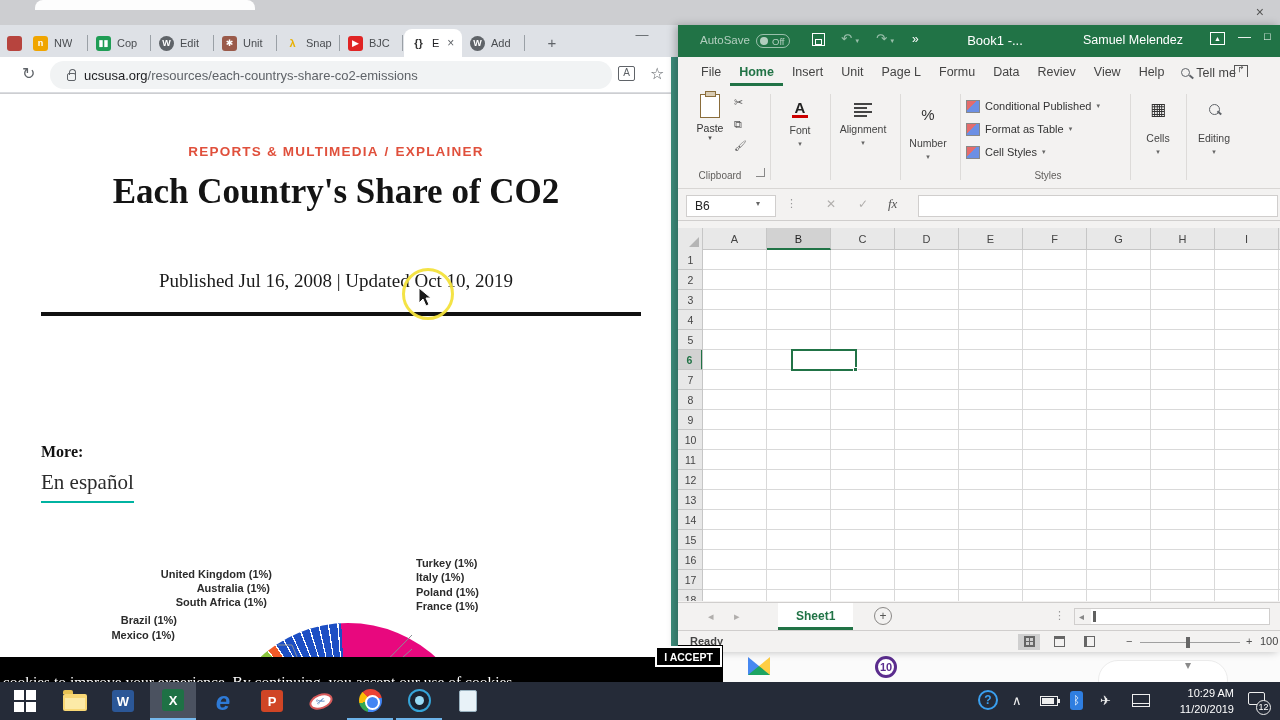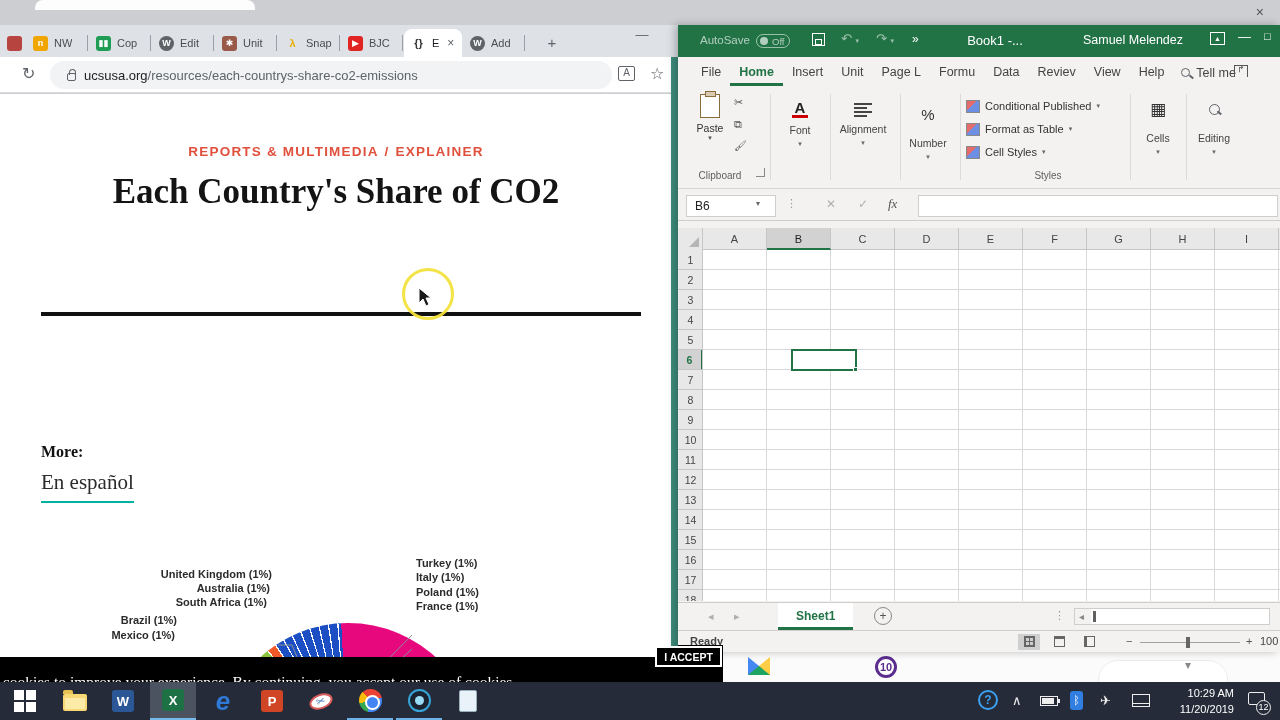--- a/index.html
+++ b/index.html
@@ -297,20 +297,21 @@
       <div class="abs" id="star-ic">☆</div>
     </div>
 
     <div class="abs" id="content">
       <div class="abs" id="eyebrow">
         <span>REPORTS &amp; MULTIMEDIA</span><span class="sep">/</span><span>EXPLAINER</span>
       </div>
       <div class="abs" id="page-title">
         <div>Each Country's Share of CO2</div>
       </div>
+      <div class="abs" id="dateline">Published Jul 16, 2008 | Updated Oct 10, 2019</div>
       <div class="abs" id="rule"></div>
       <div class="abs" id="more-heading">More:</div>
       <div class="abs" id="spanish-link">En español</div>
 
       <div class="abs" id="pie"></div>
       <svg class="abs" id="leader-svg" viewBox="0 0 678 120">
         <g stroke="#8a9096" stroke-width="1" fill="none">
           <path d="M278,95 h14 L318,157"></path>
           <path d="M276,109 h10 L312,161"></path>
           <path d="M273,123 h8 L306,165"></path>

